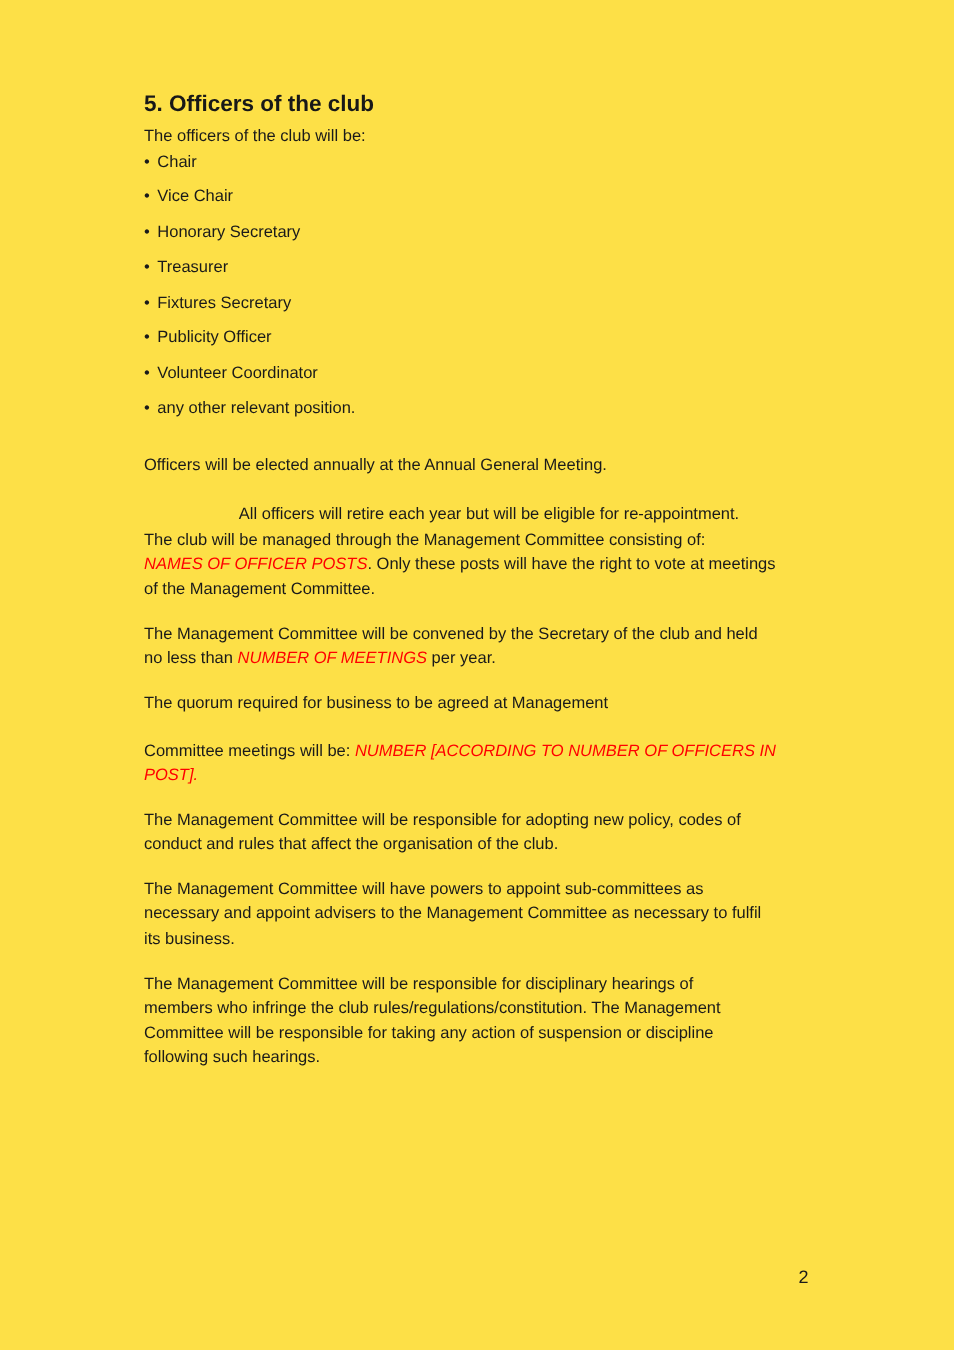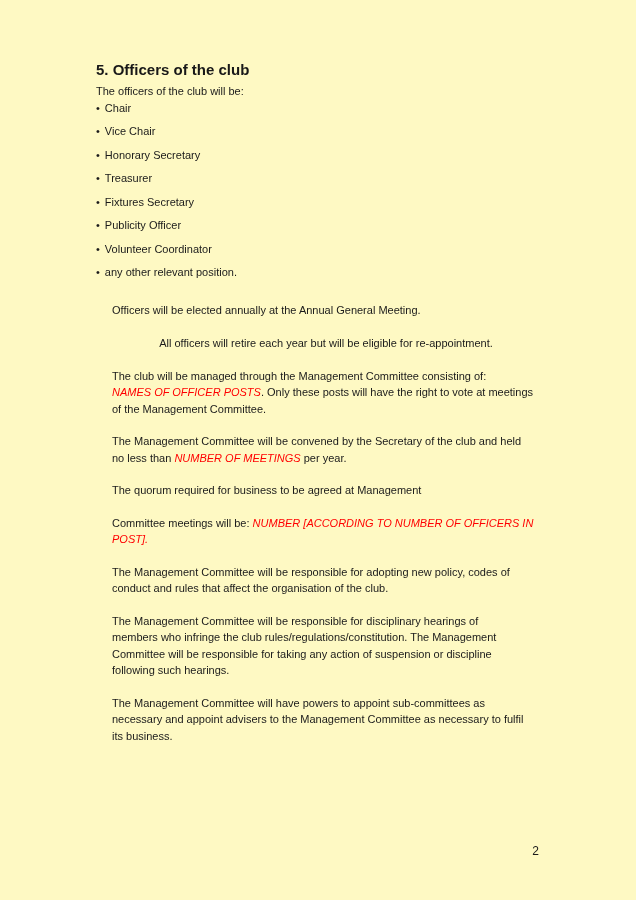--- a/index.html
+++ b/index.html
@@ -4,21 +4,21 @@
 <style>
   html, body {
     margin: 0;
     padding: 0;
     background: #ffffff;
   }
   .page {
     position: relative;
     width: 636px;
     height: 900px;
-    background: #fef9c3;
+    background: #fde047;
     font-family: "Liberation Sans", sans-serif;
     color: #1a1a1a;
     overflow: hidden;
   }
   .content {
     position: absolute;
     left: 96px;
     top: 60px;
     width: 460px;
     font-size: 11px;
@@ -29,21 +29,21 @@
     font-weight: bold;
     line-height: 20px;
     margin: 0 0 3px 0;
     color: #181818;
   }
   .heading-committee {
     margin-top: 10.5px;
     margin-bottom: 2px;
   }
   .para {
-    margin: 16px;
+    margin: 0;
   }
   .intro {
     margin: 0;
   }
   .bullet-item {
     margin: 0 0 7px 0;
   }
   .bullet-glyph {
     display: inline-block;
     margin-right: 5px;
@@ -111,29 +111,29 @@
     <p class="para mt-qnumber">
       <span class="line"><span>Committee meetings will be: </span><span class="red">NUMBER [ACCORDING TO NUMBER OF OFFICERS IN</span></span>
       <span class="line red">POST].</span>
     </p>
 
     <p class="para mt-policy">
       <span class="line">The Management Committee will be responsible for adopting new policy, codes of</span>
       <span class="line">conduct and rules that affect the organisation of the club.</span>
     </p>
 
+    <p class="para mt-subcom">
+      <span class="line">The Management Committee will have powers to appoint sub-committees as</span>
+      <span class="line">necessary and appoint advisers to the Management Committee as necessary to fulfil</span>
+      <span class="line">its business.</span>
+    </p>
+
     <p class="para mt-disc">
       <span class="line">The Management Committee will be responsible for disciplinary hearings of</span>
       <span class="line">members who infringe the club rules/regulations/constitution. The Management</span>
       <span class="line">Committee will be responsible for taking any action of suspension or discipline</span>
       <span class="line">following such hearings.</span>
-    </p>
-
-    <p class="para mt-subcom">
-      <span class="line">The Management Committee will have powers to appoint sub-committees as</span>
-      <span class="line">necessary and appoint advisers to the Management Committee as necessary to fulfil</span>
-      <span class="line">its business.</span>
     </p>
 
   </div>
 
   <div class="page-number">2</div>
 </div>
 
 </body></html>

